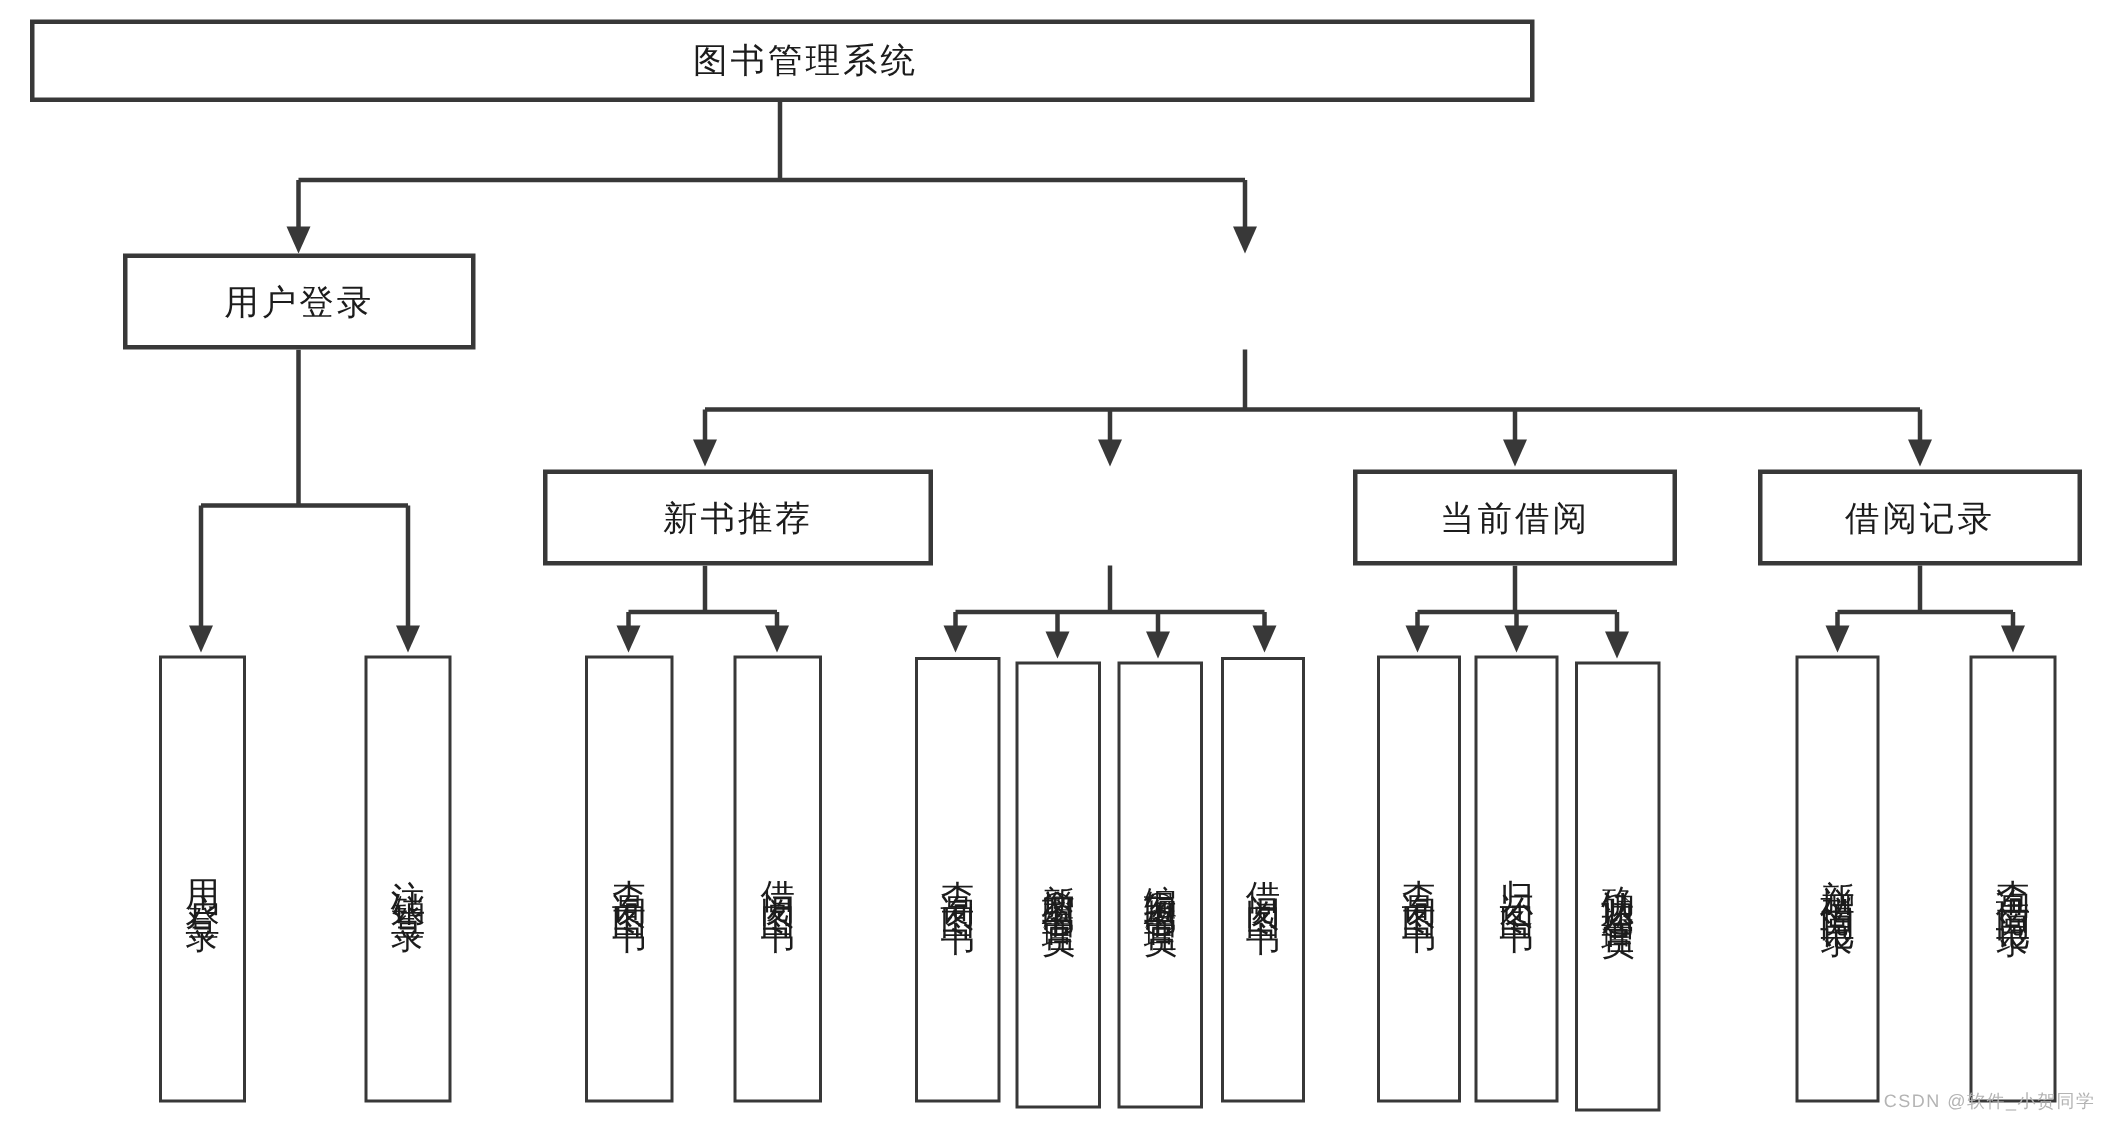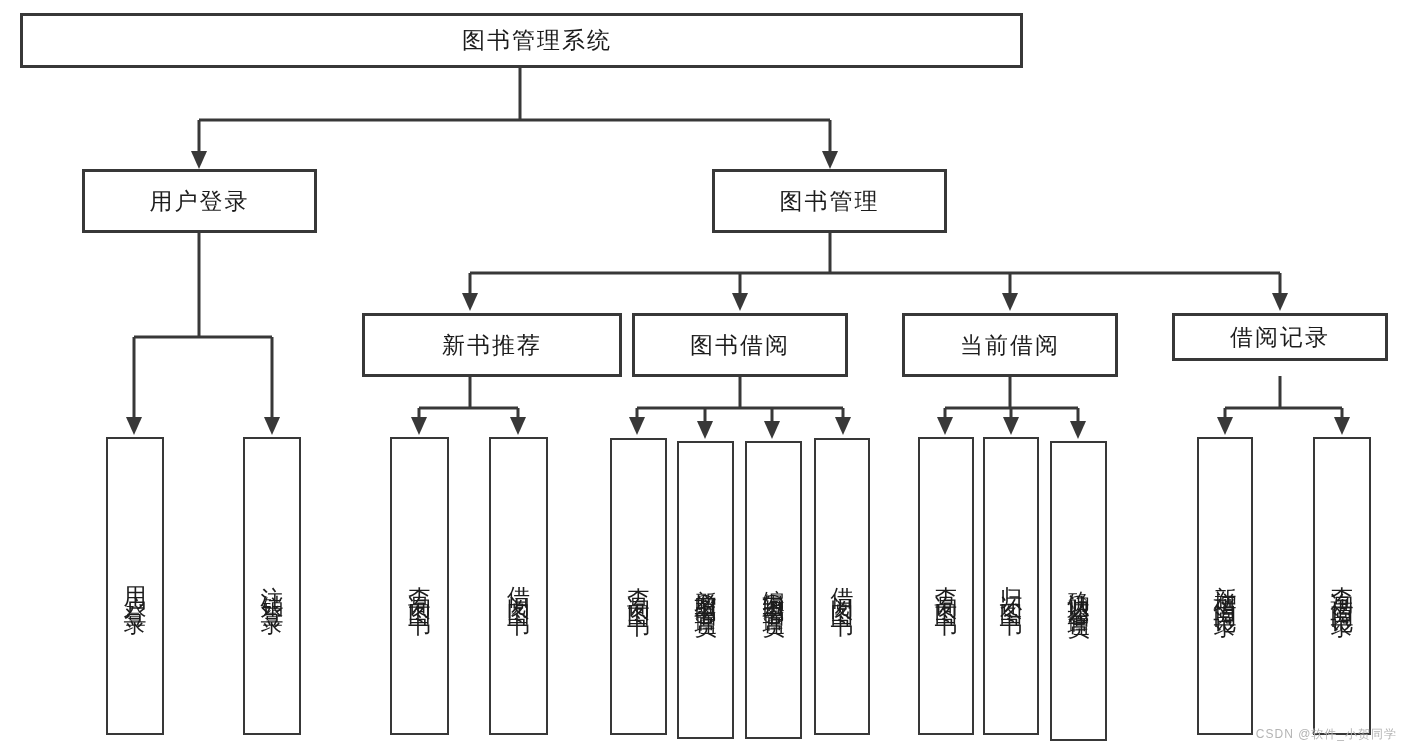--- a/index.html
+++ b/index.html
@@ -86,34 +86,28 @@
     <polygon points="1334,417 1350,417 1342,435"></polygon>
   </svg>
 
   <div class="node h root" style="left:20px;top:13px;width:1003px;height:55px">
     <span>图书管理系统</span>
   </div>
 
   <div class="node h" style="left:82px;top:169px;width:235px;height:64px">
     <span>用户登录</span>
   </div>
-  <div class="node h" style="left:712px;top:169px;width:235px;height:64px">
-    <span>图书管理</span>
-  </div>
 
   <div class="node h" style="left:362px;top:313px;width:260px;height:64px">
     <span>新书推荐</span>
   </div>
-  <div class="node h" style="left:632px;top:313px;width:216px;height:64px">
-    <span>图书借阅</span>
-  </div>
   <div class="node h" style="left:902px;top:313px;width:216px;height:64px">
     <span>当前借阅</span>
   </div>
-  <div class="node h" style="left:1172px;top:313px;width:216px;height:48px">
+  <div class="node h" style="left:1172px;top:313px;width:216px;height:64px">
     <span>借阅记录</span>
   </div>
 
   <div class="node v" style="left:106px;top:437px;width:58px;height:298px">
     <span>用户登录</span>
   </div>
   <div class="node v" style="left:243px;top:437px;width:58px;height:298px">
     <span>注销登录</span>
   </div>
 

